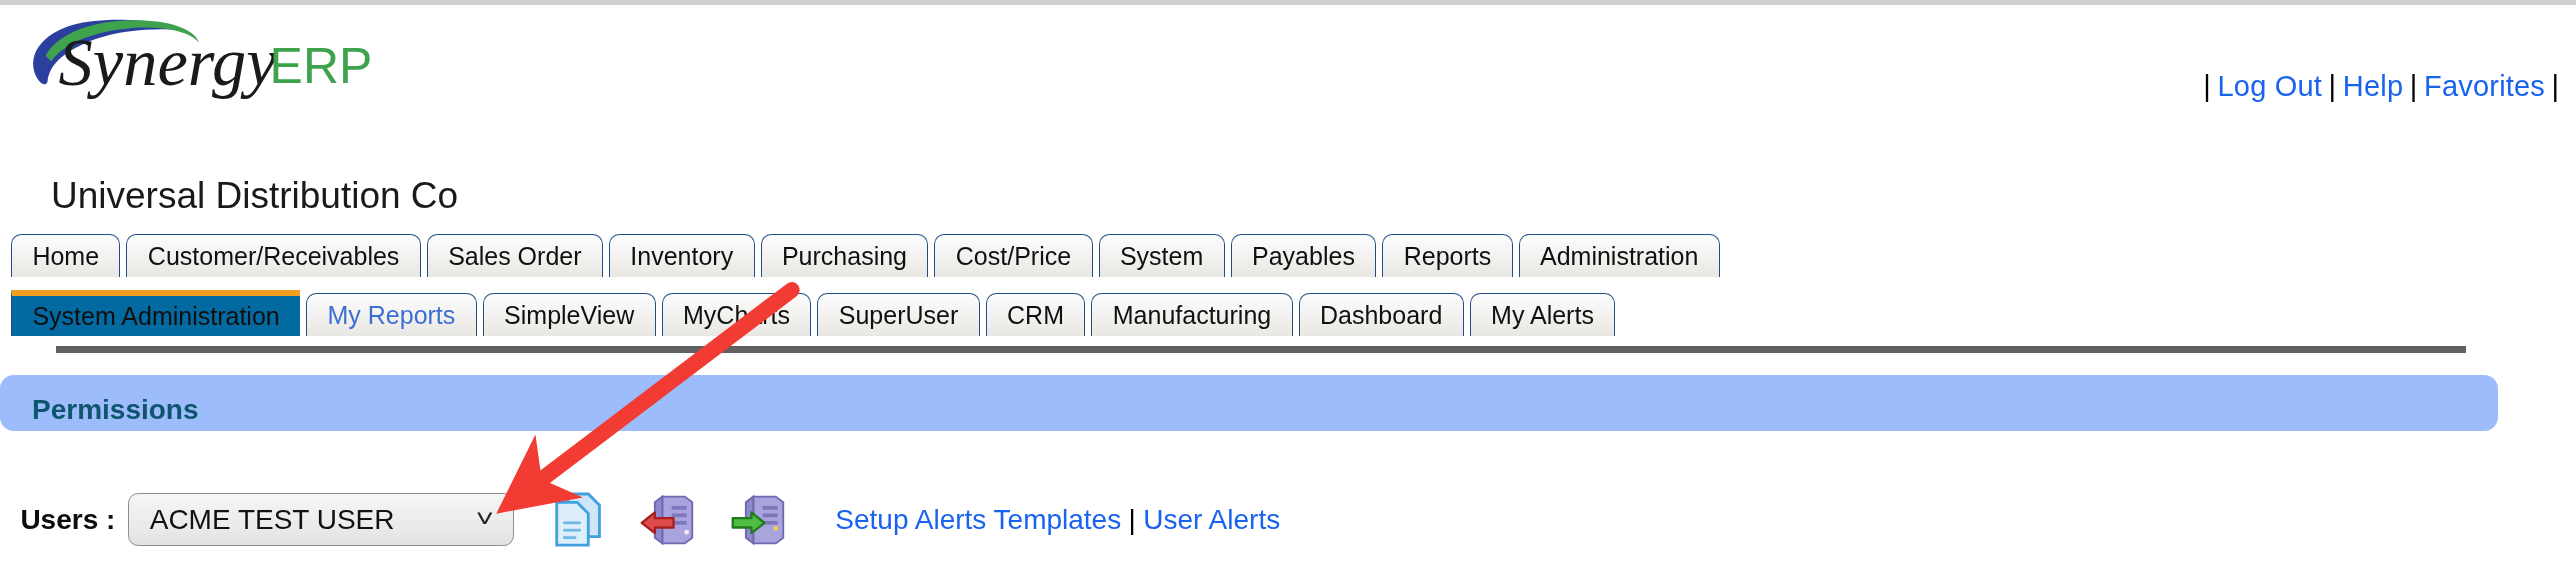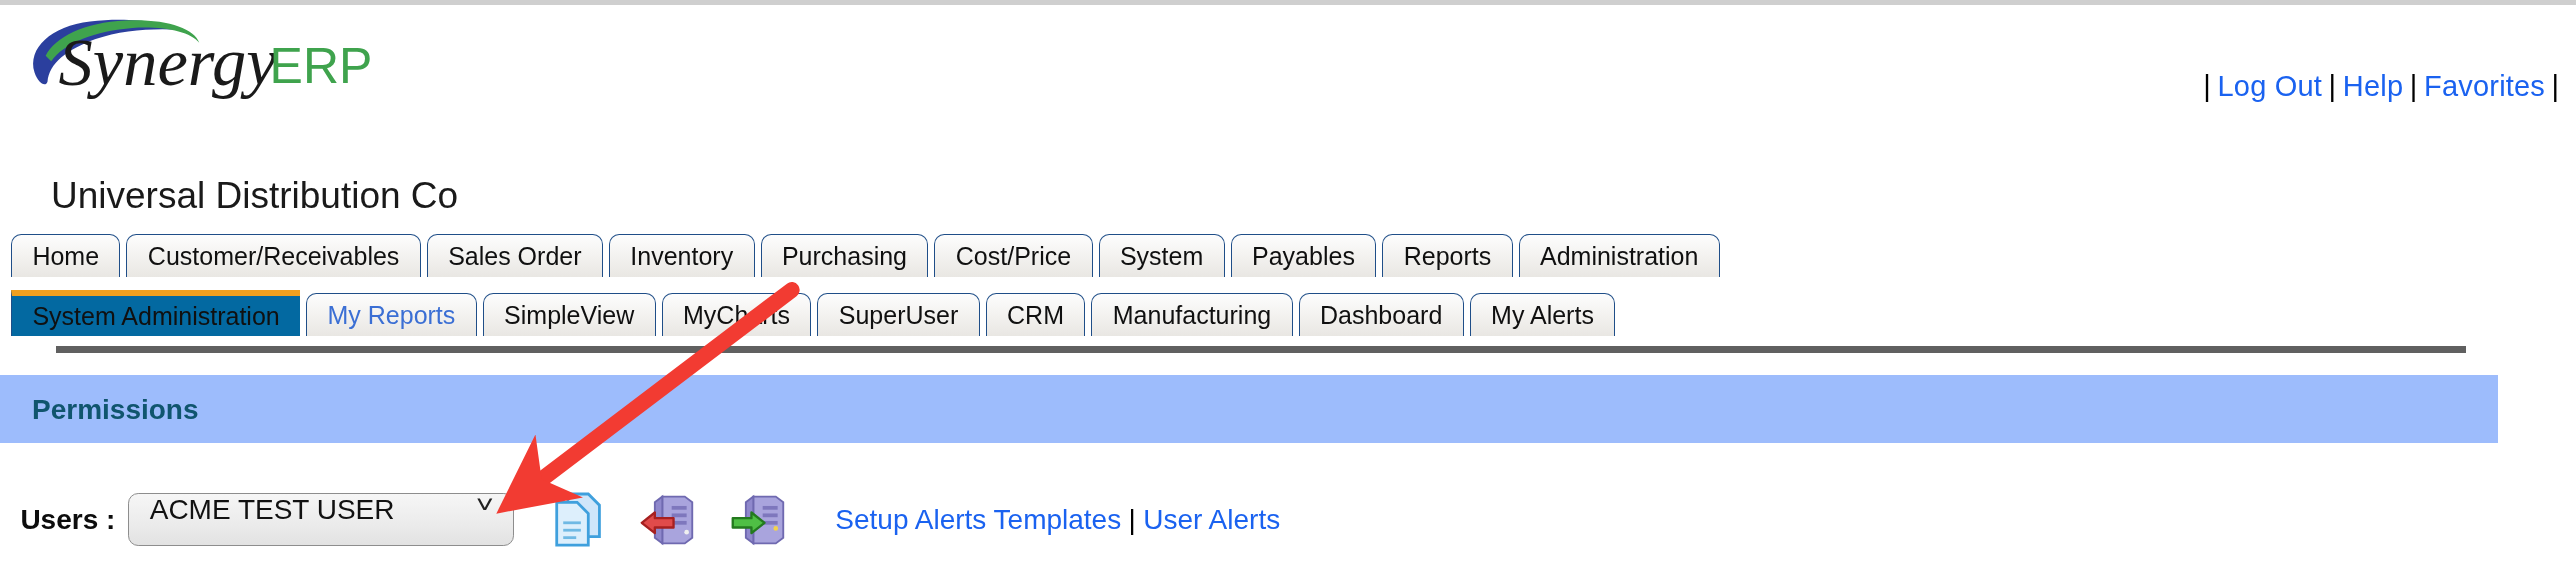--- a/index.html
+++ b/index.html
@@ -102,22 +102,23 @@
     width: 2410px;
     height: 6.5px;
     background: #606060;
   }
   
   .band {
     position: absolute;
     left: 0;
     top: 375px;
     width: 2498px;
-    height: 68px;
+    height: 56px;
     background: #9dbcfc;
+    border-radius: 14px;
   }
   .band-title {
     position: absolute;
     left: 32px;
     top: 18.6px;
     font-size: 28px;
     font-weight: bold;
     color: #10556e;
   }
   
@@ -139,20 +140,21 @@
   }
   .user-select {
     margin-left: 13px;
     width: 386px;
     height: 53px;
     box-sizing: border-box;
     border: 1.9px solid #8d8d8d;
     border-radius: 10.2px;
     background: linear-gradient(to bottom, #f6f6f6 0%, #ebebeb 60%, #e2e2e2 100%);
     display: flex;
+    align-items: center;
     justify-content: space-between;
     padding: 0 15px 0 20.4px;
     font-size: 28px;
     color: #111;
   }
   .chev {
     font-size: 23px;
     color: #222;
     line-height: 1;
     transform: scaleX(1.35);

